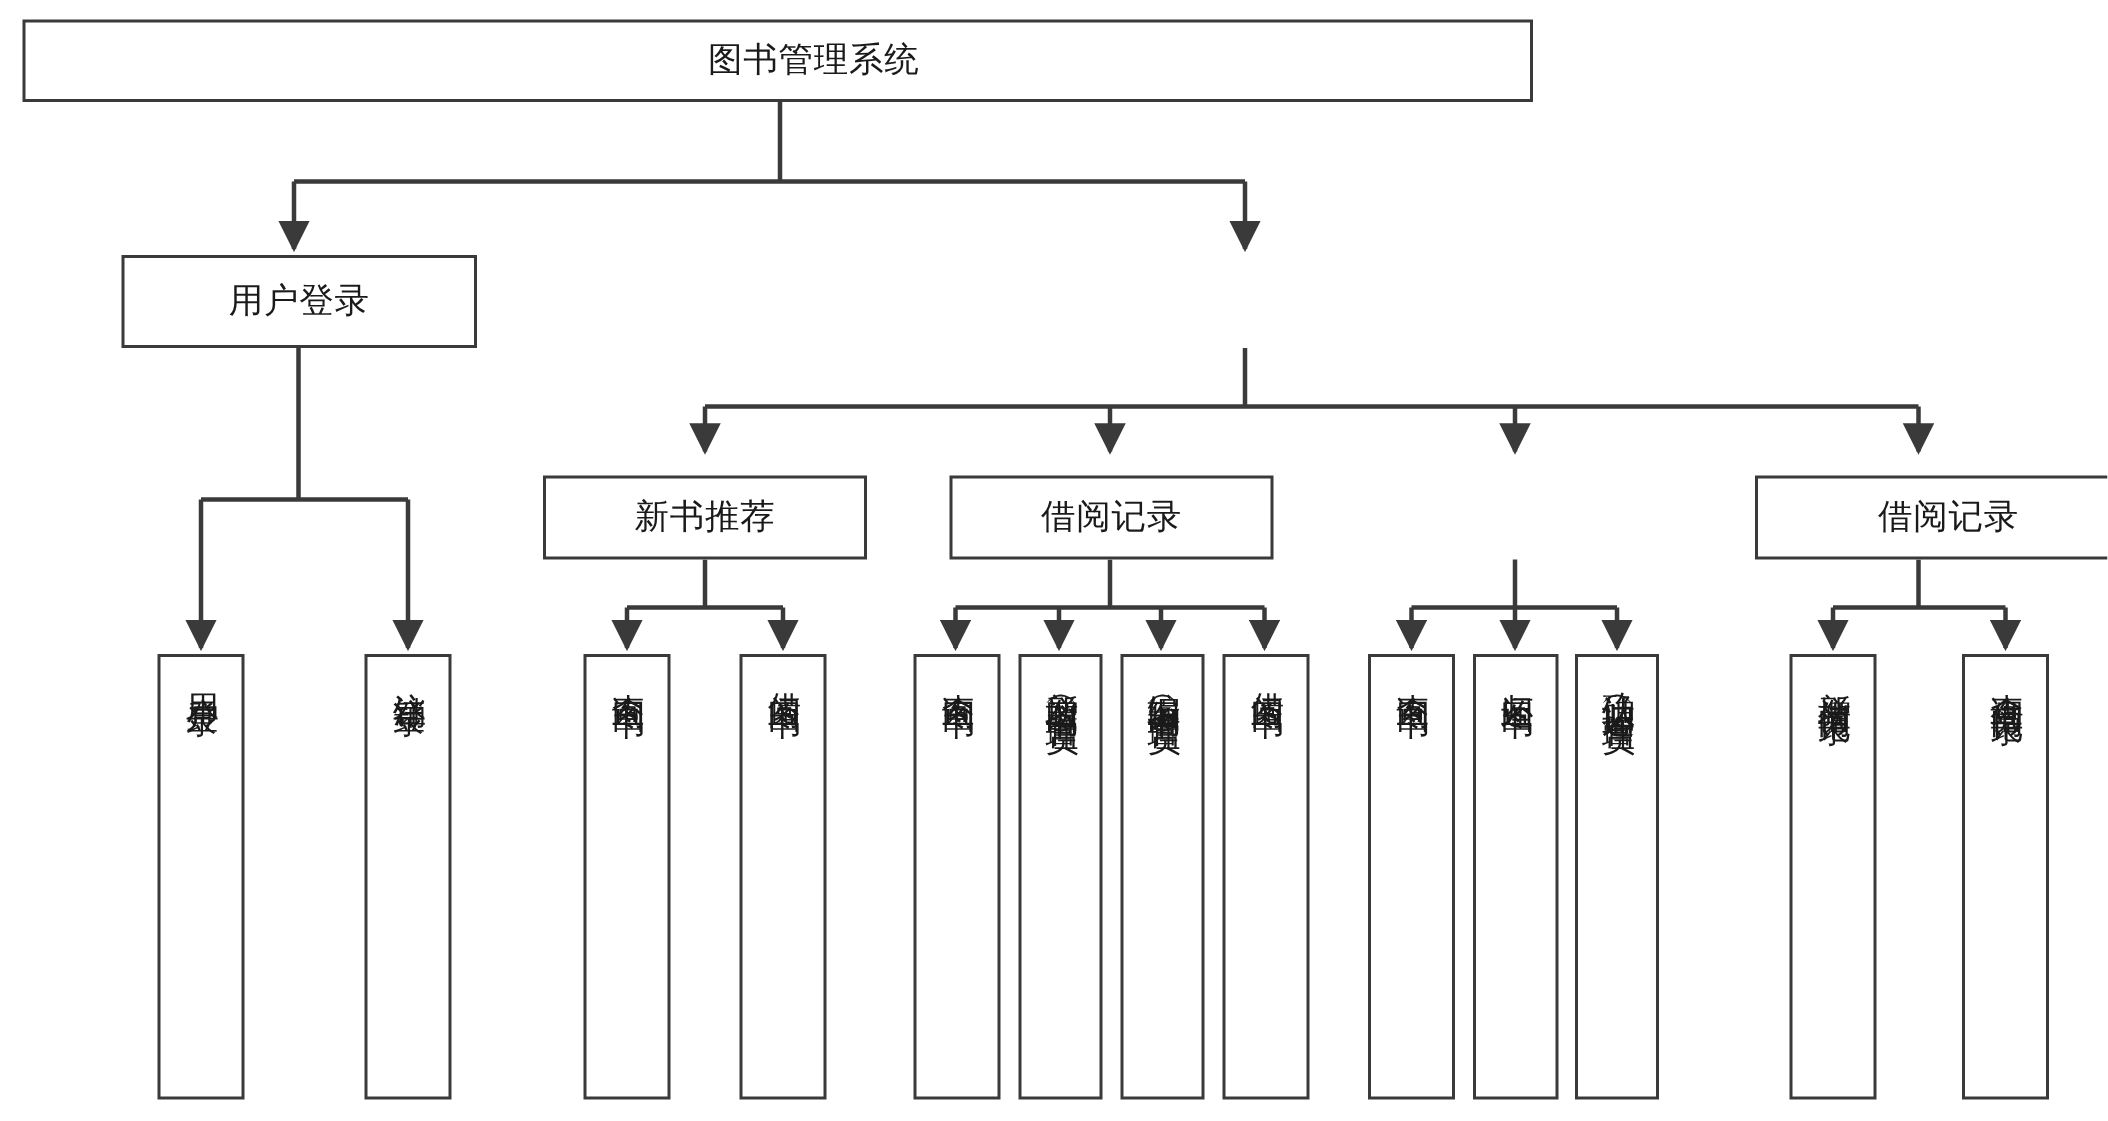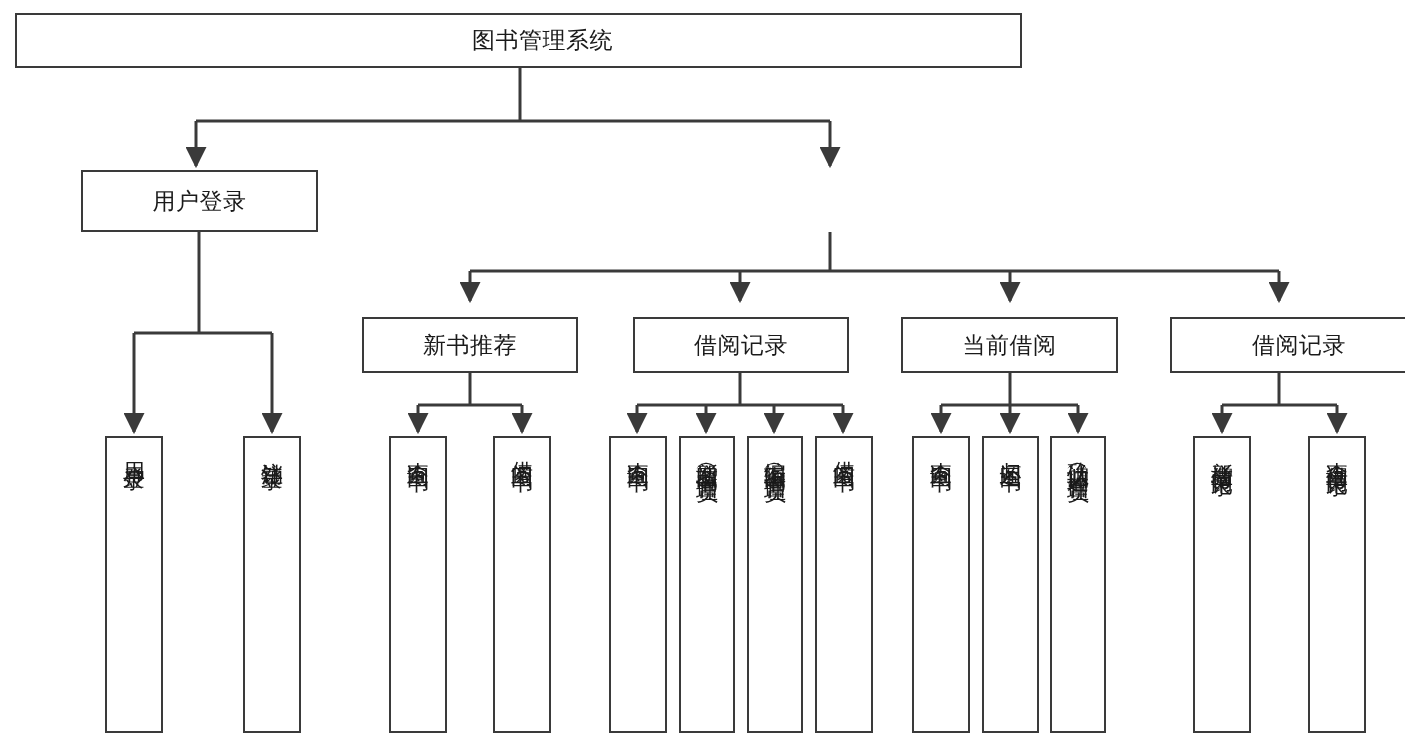--- a/index.html
+++ b/index.html
@@ -137,23 +137,20 @@
   <div class="node horiz" style="left:81px; top:170px; width:237px; height:62px;">
     <span class="node-label">用户登录</span>
   </div>
 
   <div class="node horiz" style="left:362px; top:317px; width:216px; height:56px;">
     <span class="node-label">新书推荐</span>
   </div>
   <div class="node horiz" style="left:633px; top:317px; width:216px; height:56px;">
     <span class="node-label">借阅记录</span>
   </div>
-  <div class="node horiz" style="left:901px; top:317px; width:217px; height:56px;">
-    <span class="node-label">当前借阅</span>
-  </div>
   <div class="node horiz" style="left:1170px; top:317px; width:258px; height:56px;">
     <span class="node-label">借阅记录</span>
   </div>
 
   <div class="node vert" style="left:105px; top:436px; width:58px; height:297px;">
     <span class="node-label">用户登录</span>
   </div>
   <div class="node vert" style="left:243px; top:436px; width:58px; height:297px;">
     <span class="node-label">注销登录</span>
   </div>

